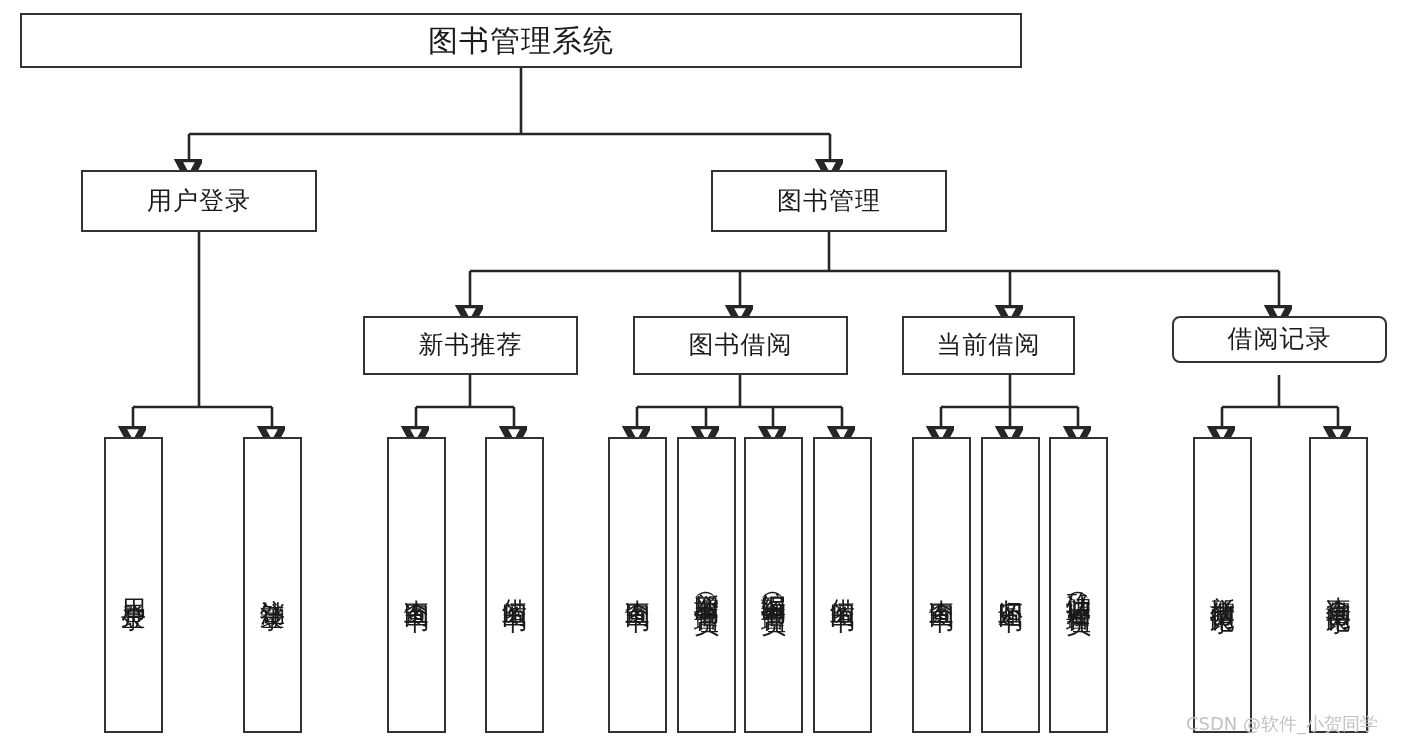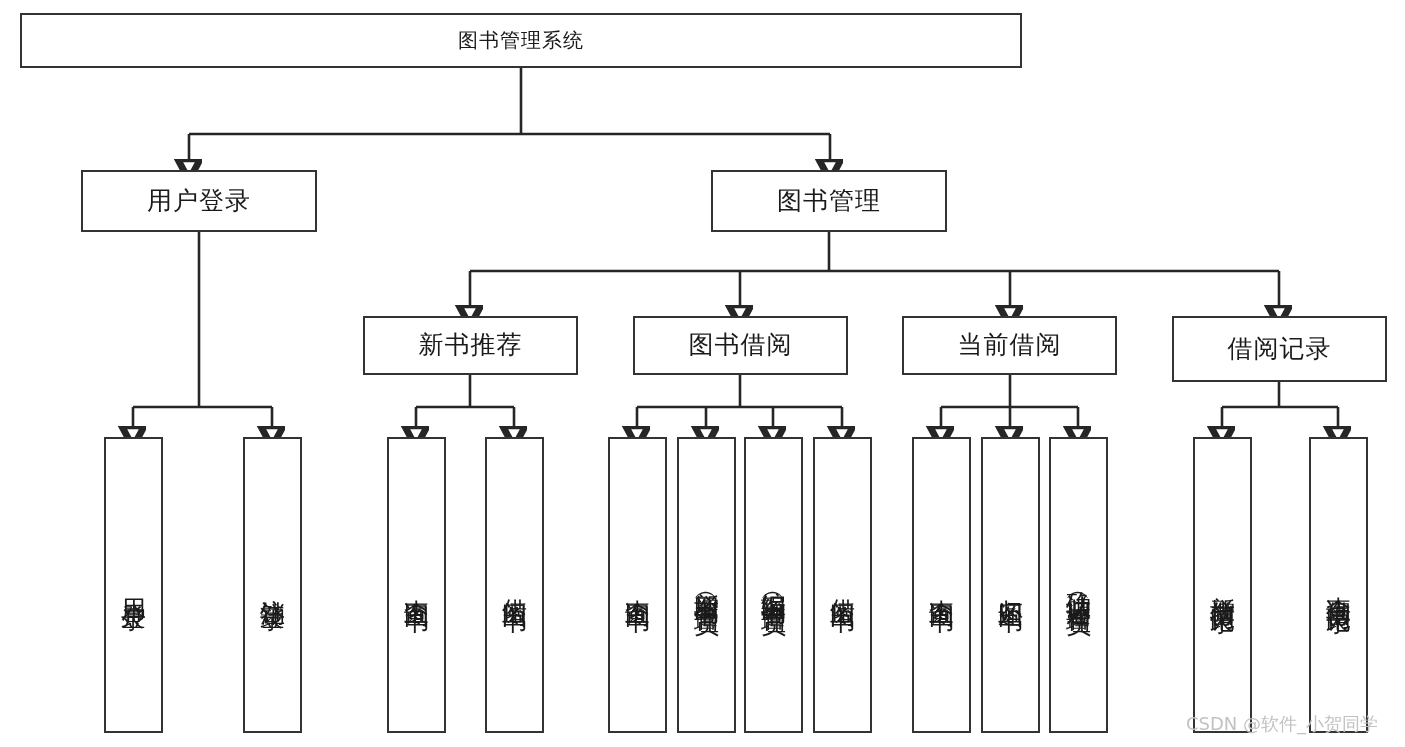--- a/index.html
+++ b/index.html
@@ -12,21 +12,21 @@
     border:2.5px solid #333333;
     display:flex;
     align-items:center;
     justify-content:center;
     color:#1a1a1a;
     text-align:center;
   }
   .node .lbl{display:block;line-height:1.05;}
   
   .node.h .lbl{font-size:25px;letter-spacing:1px;}
-  .node.title .lbl{font-size:20px;letter-spacing:1px;}
+  .node.title .lbl{font-size:30px;letter-spacing:1px;}
   
   .node.v{padding:6px 0;align-items:center;}
   .node.v .lbl{
     writing-mode:vertical-rl;
     text-orientation:upright;
     font-size:25px;
     letter-spacing:3px;
     line-height:1;
     white-space:nowrap;
   }
@@ -104,24 +104,24 @@
   <div class="node h" style="left:363px;top:316px;width:215px;height:59px;">
     <span class="lbl">新书推荐</span>
   </div>
 
   <div class="node h" style="left:711px;top:170px;width:236px;height:62px;">
     <span class="lbl">图书管理</span>
   </div>
   <div class="node h" style="left:633px;top:316px;width:215px;height:59px;">
     <span class="lbl">图书借阅</span>
   </div>
-  <div class="node h" style="left:902px;top:316px;width:215px;height:59px;">
+  <div class="node h" style="left:902px;top:316px;width:173px;height:59px;">
     <span class="lbl">当前借阅</span>
   </div>
-  <div class="node h" style="left:1172px;top:316px;width:215px;height:66px;">
+  <div class="node h" style="left:1172px;top:316px;width:215px;height:47px;border-radius:8px;">
     <span class="lbl">借阅记录</span>
   </div>
 
   <div class="node v" style="left:104px;top:437px;width:59px;height:296px;">
     <span class="lbl">用户登录</span>
   </div>
   <div class="node v" style="left:243px;top:437px;width:59px;height:296px;">
     <span class="lbl">注销登录</span>
   </div>
 

